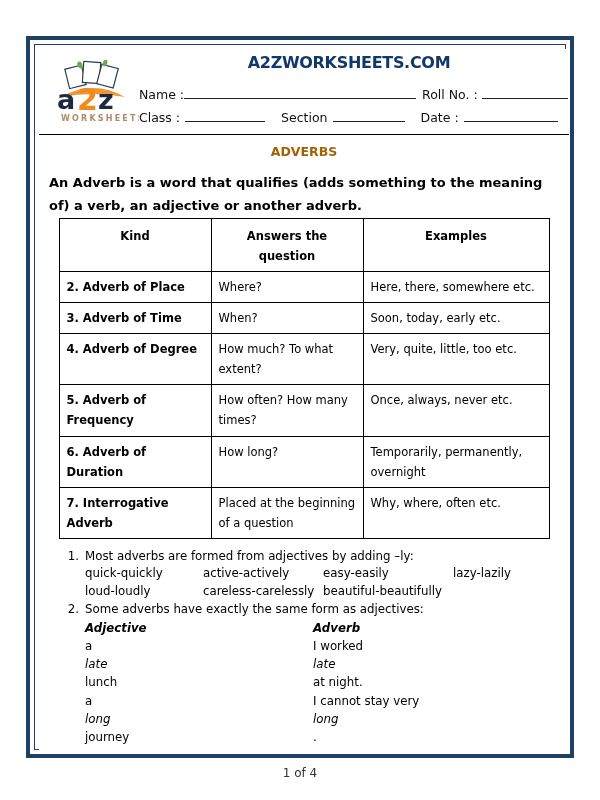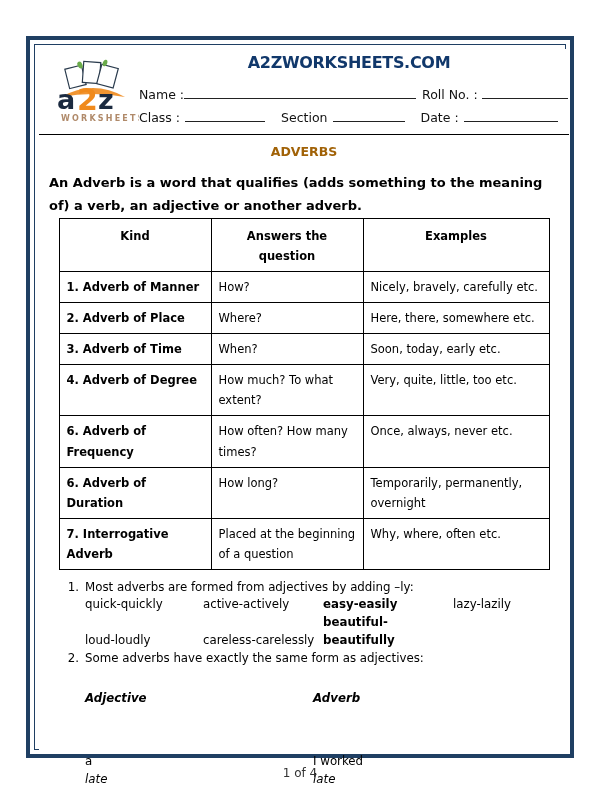--- a/index.html
+++ b/index.html
@@ -161,30 +161,29 @@
   }
   .wordgrid .wrow {
     display: block;
     line-height: 1.5;
   }
   .wordgrid .wrow span {
     display: inline-block;
   }
   .w1 { width: 118px; }
   .w2 { width: 120px; }
-  .w3 { width: 130px; font-weight: bold; }
+  .w3 { width: 130px; }
 
   .pairhead, .pairrow {
     display: block;
     line-height: 1.55;
   }
   .pairhead span, .pairrow span {
     display: inline-block;
     width: 228px;
-    margin-top: 22px;
   }
   .pairhead span {
     font-weight: bold;
     font-style: italic;
   }
   i { font-style: italic; }
 
   
   .footer {
     position: absolute;
@@ -256,41 +255,36 @@
             </colgroup>
           <thead>
             <tr>
               <th>Kind</th>
               <th>Answers the question</th>
               <th>Examples</th>
             </tr>
           </thead>
           <tbody>
             <tr>
-              <td class="kind">1. Adverb of Manner</td>
-              <td>How?</td>
-              <td>Nicely, bravely, carefully etc.</td>
-            </tr>
-            <tr>
               <td class="kind">2. Adverb of Place</td>
               <td>Where?</td>
               <td>Here, there, somewhere etc.</td>
             </tr>
             <tr>
               <td class="kind">3. Adverb of Time</td>
               <td>When?</td>
               <td>Soon, today, early etc.</td>
             </tr>
             <tr>
               <td class="kind">4. Adverb of Degree</td>
               <td>How much? To what extent?</td>
               <td>Very, quite, little, too etc.</td>
             </tr>
             <tr>
-              <td class="kind">6. Adverb of Frequency</td>
+              <td class="kind">5. Adverb of Frequency</td>
               <td>How often? How many times?</td>
               <td>Once, always, never etc.</td>
             </tr>
             <tr>
               <td class="kind">6. Adverb of Duration</td>
               <td>How long?</td>
               <td>Temporarily, permanently, overnight</td>
             </tr>
             <tr>
               <td class="kind">7. Interrogative Adverb</td>

